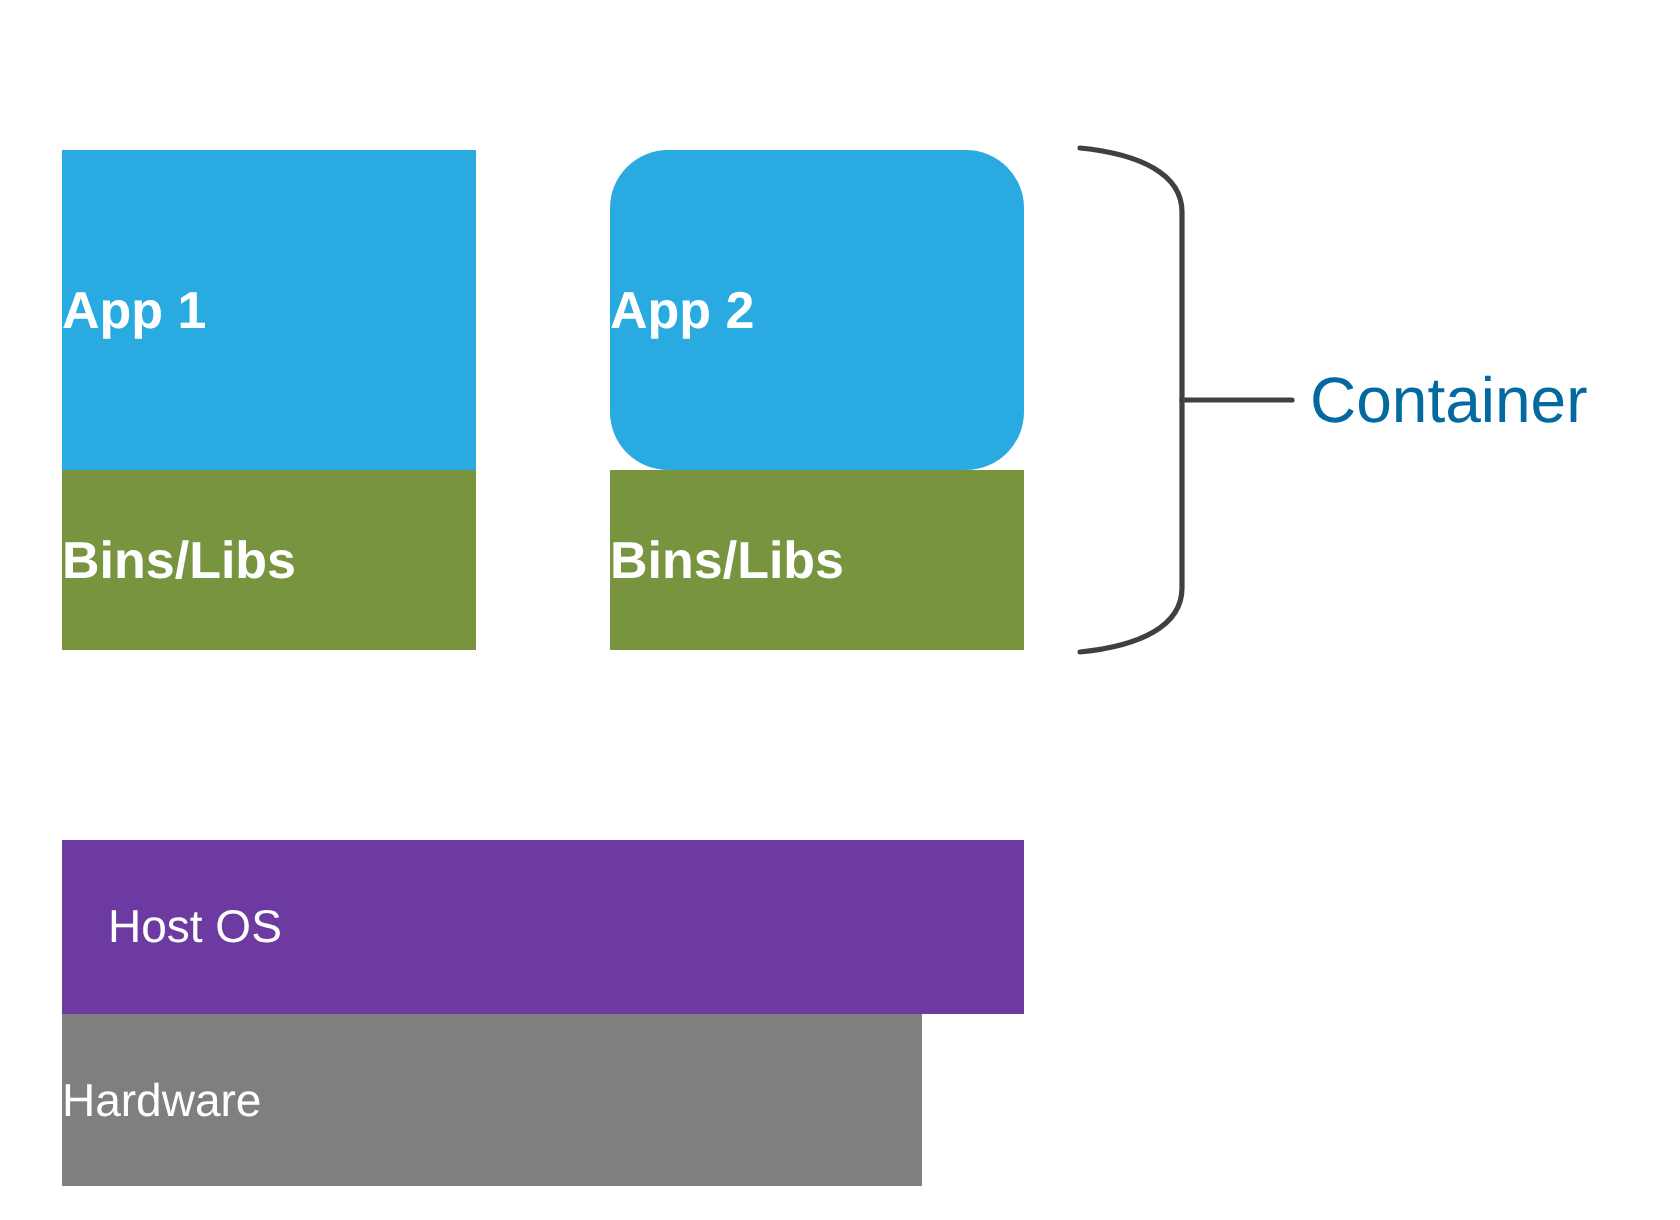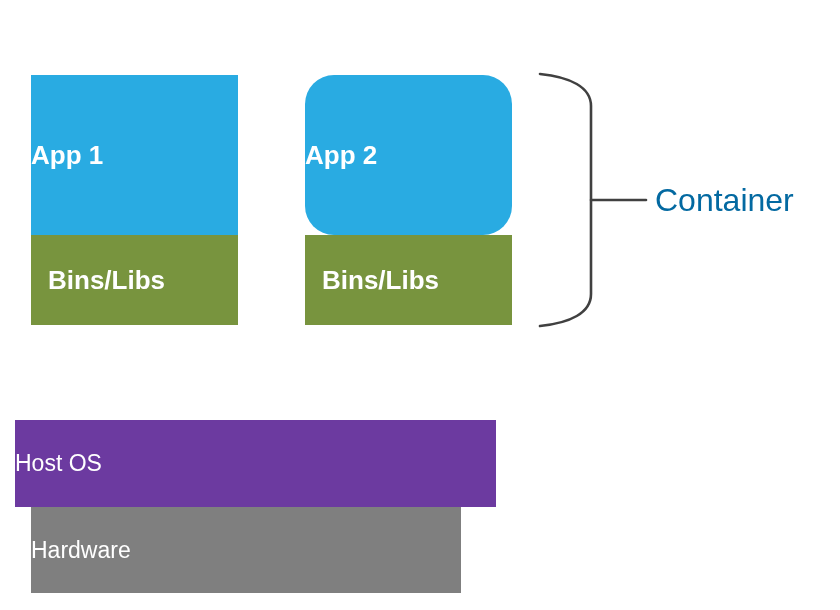--- a/index.html
+++ b/index.html
@@ -14,32 +14,32 @@
   .block {
     position: absolute;
     display: flex;
     align-items: center;
     justify-content: flex-start;
     color: #ffffff;
     text-align: center;
     box-sizing: border-box;
   }
   .app-block   { font-weight: bold; font-size: 26px; }
-  .libs-block  { font-weight: bold; font-size: 26px; padding-left: 17px; }
+  .libs-block  { font-weight: bold; font-size: 26px; }
   .layer-block { font-weight: normal; font-size: 23px; }
 
   
   .stack1-app  { left: 31px;  top: 75px;  width: 207px; height: 160px; }
   .stack1-libs { left: 31px;  top: 235px; width: 207px; height: 90px; }
   .stack2-app  { left: 305px; top: 75px;  width: 207px; height: 160px; border-radius: 29px; }
   .stack2-libs { left: 305px; top: 235px; width: 207px; height: 90px; }
 
   
   .layer-engine   { left: 31px; top: 331px; width: 481px; height: 89px; }
-  .layer-hostos   { left: 15px; top: 420px; width: 481px; height: 87px; }
+  .layer-hostos   { left: 31px; top: 420px; width: 481px; height: 87px; padding-left: 23px; }
   .layer-hardware { left: 31px; top: 507px; width: 430px; height: 86px; }
 
   .brace-svg {
     position: absolute;
     left: 528px;
     top: 63px;
     width: 134px;
     height: 274px;
   }
   .container-label {

